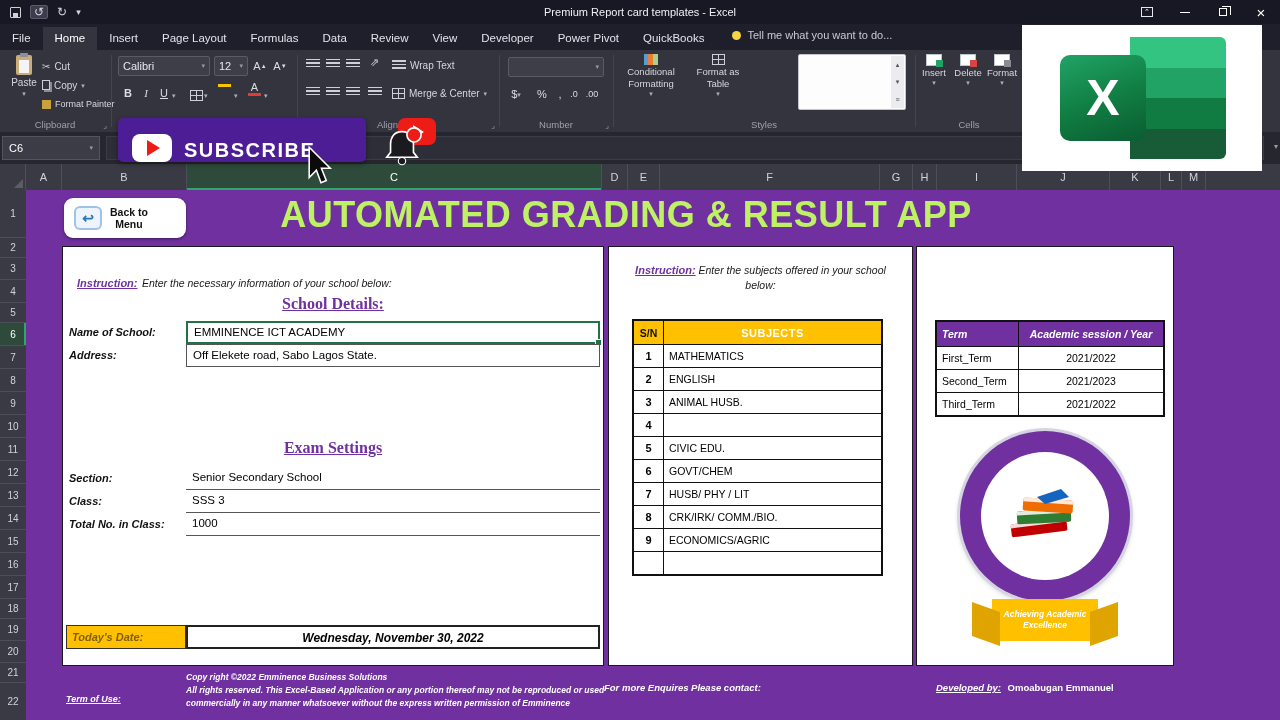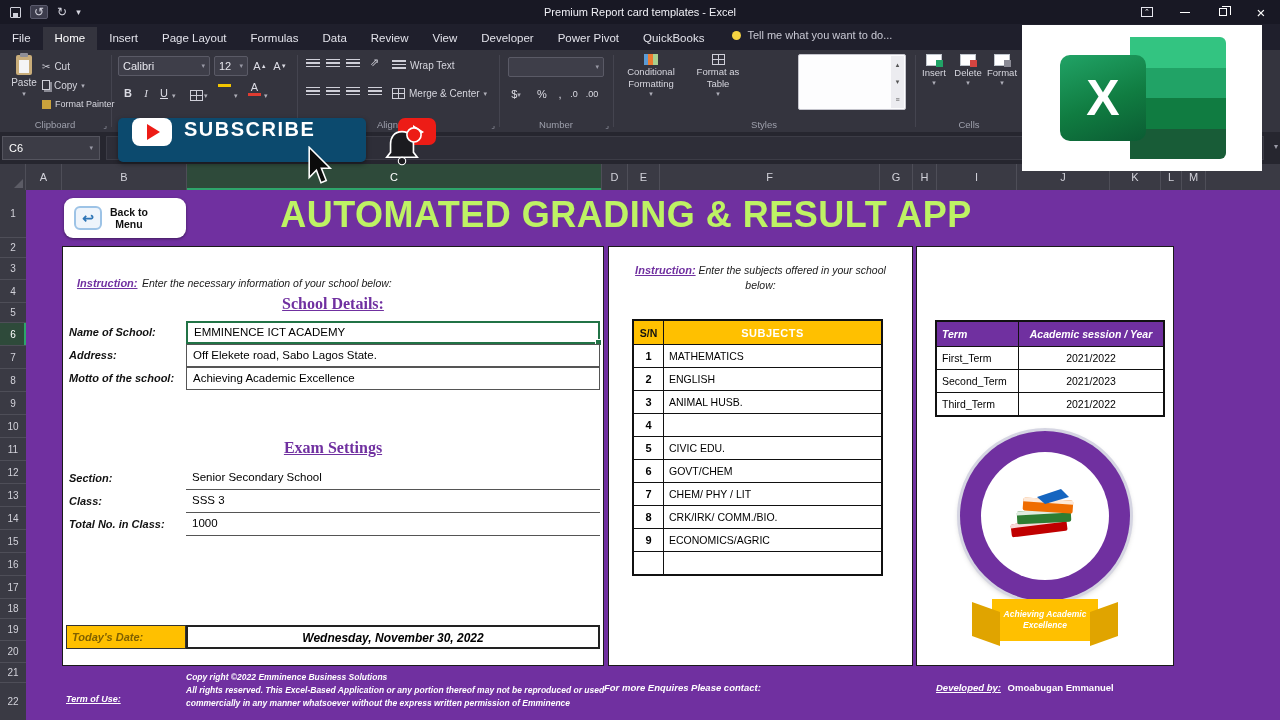--- a/index.html
+++ b/index.html
@@ -146,21 +146,21 @@
   .dev-label{font-style:italic;font-weight:bold;text-decoration:underline;margin-right:4px}
   .dev-value{font-weight:bold}
 
   
   .excel-box{position:absolute;left:1022px;top:25px;width:240px;height:146px;background:#fff;z-index:40}
   .xl-sheet{position:absolute;right:36px;top:12px;width:96px;height:122px;display:flex;flex-direction:column;border-radius:0 6px 6px 0;overflow:hidden}
   .xl-sheet div{flex:1}
   .xlr1{background:#33c481}.xlr2{background:#21a366}.xlr3{background:#107c41}.xlr4{background:#185c37}
   .xl-x{position:absolute;left:38px;top:30px;width:86px;height:86px;border-radius:10px;background:linear-gradient(160deg,#21a366,#107c41 55%,#0b5c33);display:flex;align-items:center;justify-content:center;color:#fff;font-size:50px;font-weight:bold;z-index:2}
 
-  .sub-banner{position:absolute;left:118px;top:118px;width:248px;height:44px;background:#0c4a6e;border-radius:5px;display:flex;align-items:flex-start;gap:12px;padding-left:14px;z-index:45;box-shadow:0 2px 5px rgba(0,0,0,.4)}
+  .sub-banner{position:absolute;left:118px;top:118px;width:248px;height:44px;background:#4c1d95;border-radius:5px;display:flex;align-items:flex-end;gap:12px;padding-left:14px;z-index:45;box-shadow:0 2px 5px rgba(0,0,0,.4)}
   .yt-play{width:40px;height:28px;background:#fff;border-radius:8px;display:flex;align-items:center;justify-content:center}
   .yt-play .tri{width:0;height:0;border-left:13px solid #ed1c16;border-top:8px solid transparent;border-bottom:8px solid transparent;margin-left:3px}
   .sub-text{color:#fff;font-weight:bold;font-size:20px;letter-spacing:1.5px}
   .yt-small{position:absolute;left:398px;top:118px;width:38px;height:27px;background:#ed1c16;border-radius:7px;display:flex;align-items:center;justify-content:center;z-index:44}
   .yt-small .tri{width:0;height:0;border-left:11px solid #fff;border-top:7px solid transparent;border-bottom:7px solid transparent;margin-left:2px}
   .bell{position:absolute;left:378px;top:124px;width:48px;height:48px;z-index:46}
   .cursor{position:absolute;left:306px;top:146px;width:30px;height:42px;z-index:60}
 </style>
 </head>
 <body>
@@ -432,24 +432,20 @@
         <div class="serif-head" style="top:48px">School Details:</div>
 
         <div class="frow" style="top:74px">
           <span class="flabel">Name of School:</span>
           <div class="fval sel">EMMINENCE ICT ACADEMY</div>
         </div>
         <div class="frow" style="top:97px">
           <span class="flabel">Address:</span>
           <div class="fval">Off Elekete road, Sabo Lagos State.</div>
         </div>
-        <div class="frow" style="top:120px">
-          <span class="flabel">Motto of the school:</span>
-          <div class="fval">Achieving Academic Excellence</div>
-        </div>
 
         <div class="serif-head" style="top:192px">Exam Settings</div>
 
         <div class="frow exam" style="top:220px">
           <span class="flabel">Section:</span>
           <div class="fval">Senior Secondary School</div>
         </div>
         <div class="frow exam" style="top:243px">
           <span class="flabel">Class:</span>
           <div class="fval">SSS 3</div>
@@ -493,21 +489,21 @@
           <div class="subj-row">
               <div class="sn">5</div>
               <div class="subj">CIVIC EDU.</div>
             </div>
           <div class="subj-row">
               <div class="sn">6</div>
               <div class="subj">GOVT/CHEM</div>
             </div>
           <div class="subj-row">
               <div class="sn">7</div>
-              <div class="subj">CHEM/ PHY / LIT</div>
+              <div class="subj">HUSB/ PHY / LIT</div>
             </div>
           <div class="subj-row">
               <div class="sn">8</div>
               <div class="subj">CRK/IRK/ COMM./BIO.</div>
             </div>
           <div class="subj-row">
               <div class="sn">9</div>
               <div class="subj">ECONOMICS/AGRIC</div>
             </div>
           <div class="subj-row">

